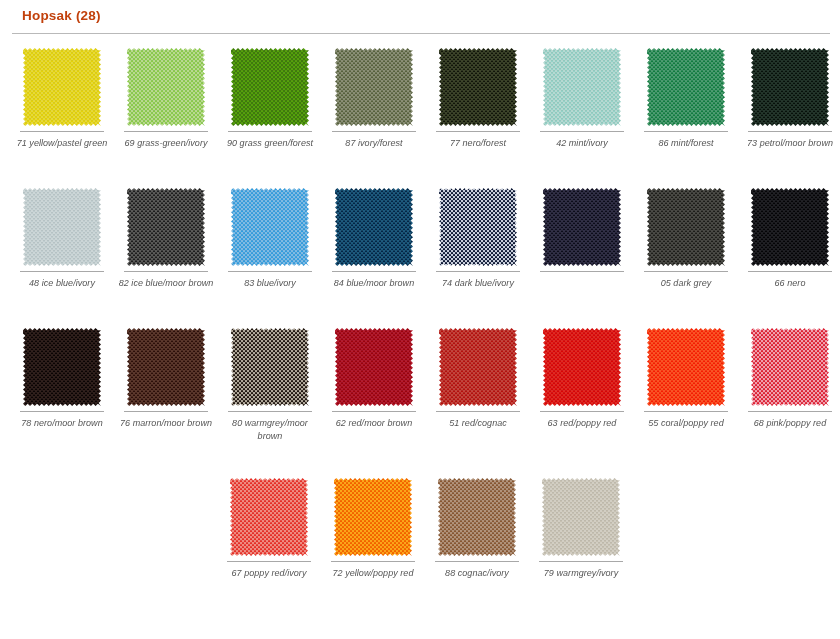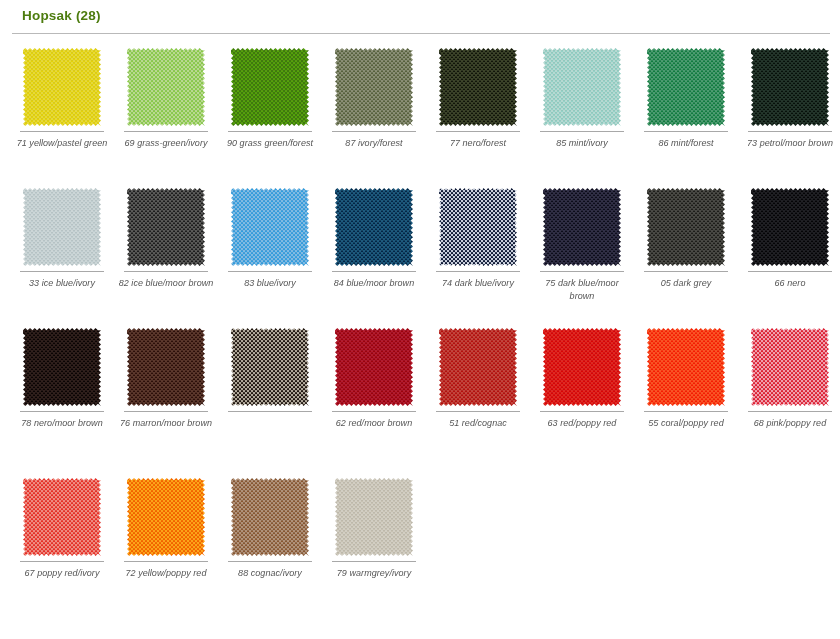--- a/index.html
+++ b/index.html
@@ -32,21 +32,21 @@
     width: 840px;
     height: 36px;
   }
   .header-title {
     position: absolute;
     left: 22px;
     top: 8px;
     font-size: 13.5px;
     font-weight: 600;
     letter-spacing: 0.2px;
-    color: #4d7c0f;
+    color: #c2410c;
     white-space: nowrap;
   }
   .header-rule {
     position: absolute;
     left: 12px;
     top: 33px;
     width: 818px;
     height: 1px;
     background: #b9b9b9;
   }
@@ -62,21 +62,21 @@
     position: relative;
     width: 840px;
     display: flex;
     flex-direction: row;
     align-items: flex-start;
     font-style: italic;
   }
   .row-0 { height: 140px; }
   .row-1 { height: 140px; }
   .row-2 { height: 150px; }
-  .row-3 { height: 150px; }
+  .row-3 { height: 150px; justify-content: center; }
 
   .swatch-cell {
     position: relative;
     width: 104px;
     flex: 0 0 104px;
     display: flex;
     flex-direction: column;
     align-items: center;
     padding-top: 8px;
     box-sizing: border-box;
@@ -188,38 +188,38 @@
           <div class="swatch-label">87 ivory/forest</div>
         </div>
         <div class="swatch-cell">
           <div class="swatch-chip" style="background-color: rgb(45, 51, 32); background-image: linear-gradient(45deg, rgb(60, 68, 41) 25%, transparent 25%, transparent 75%, rgb(60, 68, 41) 75%), linear-gradient(45deg, rgb(60, 68, 41) 25%, transparent 25%, transparent 75%, rgb(60, 68, 41) 75%), linear-gradient(0deg, rgb(30, 35, 22) 50%, transparent 50%); background-size: 4px 4px, 4px 4px, 100% 2px; background-position: 0px 0px, 2px 2px, 0px 0px; background-blend-mode: normal, normal, soft-light;"></div>
           <div class="swatch-underline"></div>
           <div class="swatch-label">77 nero/forest</div>
         </div>
         <div class="swatch-cell">
           <div class="swatch-chip" style="background-color: rgb(147, 198, 188); background-image: linear-gradient(45deg, rgb(182, 217, 210) 25%, transparent 25%, transparent 75%, rgb(182, 217, 210) 75%), linear-gradient(45deg, rgb(182, 217, 210) 25%, transparent 25%, transparent 75%, rgb(182, 217, 210) 75%), linear-gradient(0deg, rgb(127, 184, 172) 50%, transparent 50%); background-size: 4px 4px, 4px 4px, 100% 2px; background-position: 0px 0px, 2px 2px, 0px 0px; background-blend-mode: normal, normal, soft-light;"></div>
           <div class="swatch-underline"></div>
-          <div class="swatch-label">85 mint/ivory</div>
+          <div class="swatch-label">42 mint/ivory</div>
         </div>
         <div class="swatch-cell">
           <div class="swatch-chip" style="background-color: rgb(46, 132, 88); background-image: linear-gradient(45deg, rgb(76, 156, 111) 25%, transparent 25%, transparent 75%, rgb(76, 156, 111) 75%), linear-gradient(45deg, rgb(76, 156, 111) 25%, transparent 25%, transparent 75%, rgb(76, 156, 111) 75%), linear-gradient(0deg, rgb(31, 111, 70) 50%, transparent 50%); background-size: 4px 4px, 4px 4px, 100% 2px; background-position: 0px 0px, 2px 2px, 0px 0px; background-blend-mode: normal, normal, soft-light;"></div>
           <div class="swatch-underline"></div>
           <div class="swatch-label">86 mint/forest</div>
         </div>
         <div class="swatch-cell">
           <div class="swatch-chip" style="background-color: rgb(27, 43, 34); background-image: linear-gradient(45deg, rgb(36, 54, 43) 25%, transparent 25%, transparent 75%, rgb(36, 54, 43) 75%), linear-gradient(45deg, rgb(36, 54, 43) 25%, transparent 25%, transparent 75%, rgb(36, 54, 43) 75%), linear-gradient(0deg, rgb(20, 31, 25) 50%, transparent 50%); background-size: 4px 4px, 4px 4px, 100% 2px; background-position: 0px 0px, 2px 2px, 0px 0px; background-blend-mode: normal, normal, soft-light;"></div>
           <div class="swatch-underline"></div>
           <div class="swatch-label">73 petrol/moor brown</div>
         </div>
       </div>
     <div class="swatch-row row-1">
         <div class="swatch-cell first">
           <div class="swatch-chip" style="background-color: rgb(182, 194, 196); background-image: linear-gradient(45deg, rgb(204, 214, 215) 25%, transparent 25%, transparent 75%, rgb(204, 214, 215) 75%), linear-gradient(45deg, rgb(204, 214, 215) 25%, transparent 25%, transparent 75%, rgb(204, 214, 215) 75%), linear-gradient(0deg, rgb(163, 177, 180) 50%, transparent 50%); background-size: 4px 4px, 4px 4px, 100% 2px; background-position: 0px 0px, 2px 2px, 0px 0px; background-blend-mode: normal, normal, soft-light;"></div>
           <div class="swatch-underline"></div>
-          <div class="swatch-label">33 ice blue/ivory</div>
+          <div class="swatch-label">48 ice blue/ivory</div>
         </div>
         <div class="swatch-cell">
           <div class="swatch-chip" style="background-color: rgb(59, 59, 59); background-image: linear-gradient(45deg, rgb(90, 90, 88) 25%, transparent 25%, transparent 75%, rgb(90, 90, 88) 75%), linear-gradient(45deg, rgb(90, 90, 88) 25%, transparent 25%, transparent 75%, rgb(90, 90, 88) 75%), linear-gradient(0deg, rgb(42, 42, 42) 50%, transparent 50%); background-size: 4px 4px, 4px 4px, 100% 2px; background-position: 0px 0px, 2px 2px, 0px 0px; background-blend-mode: normal, normal, soft-light;"></div>
           <div class="swatch-underline"></div>
           <div class="swatch-label">82 ice blue/moor brown</div>
         </div>
         <div class="swatch-cell">
           <div class="swatch-chip" style="background-color: rgb(75, 155, 212); background-image: linear-gradient(45deg, rgb(127, 187, 227) 25%, transparent 25%, transparent 75%, rgb(127, 187, 227) 75%), linear-gradient(45deg, rgb(127, 187, 227) 25%, transparent 25%, transparent 75%, rgb(127, 187, 227) 75%), linear-gradient(0deg, rgb(58, 135, 194) 50%, transparent 50%); background-size: 4px 4px, 4px 4px, 100% 2px; background-position: 0px 0px, 2px 2px, 0px 0px; background-blend-mode: normal, normal, soft-light;"></div>
           <div class="swatch-underline"></div>
           <div class="swatch-label">83 blue/ivory</div>
@@ -230,21 +230,20 @@
           <div class="swatch-label">84 blue/moor brown</div>
         </div>
         <div class="swatch-cell">
           <div class="swatch-chip" style="background-color: rgb(42, 53, 80); background-image: linear-gradient(45deg, rgb(201, 207, 220) 25%, transparent 25%, transparent 75%, rgb(201, 207, 220) 75%), linear-gradient(45deg, rgb(201, 207, 220) 25%, transparent 25%, transparent 75%, rgb(201, 207, 220) 75%), linear-gradient(0deg, rgb(29, 38, 57) 50%, transparent 50%); background-size: 4px 4px, 4px 4px, 100% 2px; background-position: 0px 0px, 2px 2px, 0px 0px; background-blend-mode: normal, normal, soft-light;"></div>
           <div class="swatch-underline"></div>
           <div class="swatch-label">74 dark blue/ivory</div>
         </div>
         <div class="swatch-cell">
           <div class="swatch-chip" style="background-color: rgb(38, 37, 56); background-image: linear-gradient(45deg, rgb(49, 47, 70) 25%, transparent 25%, transparent 75%, rgb(49, 47, 70) 75%), linear-gradient(45deg, rgb(49, 47, 70) 25%, transparent 25%, transparent 75%, rgb(49, 47, 70) 75%), linear-gradient(0deg, rgb(26, 26, 40) 50%, transparent 50%); background-size: 4px 4px, 4px 4px, 100% 2px; background-position: 0px 0px, 2px 2px, 0px 0px; background-blend-mode: normal, normal, soft-light;"></div>
           <div class="swatch-underline"></div>
-          <div class="swatch-label">75 dark blue/moor brown</div>
         </div>
         <div class="swatch-cell">
           <div class="swatch-chip" style="background-color: rgb(58, 58, 54); background-image: linear-gradient(45deg, rgb(74, 74, 69) 25%, transparent 25%, transparent 75%, rgb(74, 74, 69) 75%), linear-gradient(45deg, rgb(74, 74, 69) 25%, transparent 25%, transparent 75%, rgb(74, 74, 69) 75%), linear-gradient(0deg, rgb(45, 45, 42) 50%, transparent 50%); background-size: 4px 4px, 4px 4px, 100% 2px; background-position: 0px 0px, 2px 2px, 0px 0px; background-blend-mode: normal, normal, soft-light;"></div>
           <div class="swatch-underline"></div>
           <div class="swatch-label">05 dark grey</div>
         </div>
         <div class="swatch-cell">
           <div class="swatch-chip" style="background-color: rgb(22, 22, 26); background-image: linear-gradient(45deg, rgb(32, 32, 36) 25%, transparent 25%, transparent 75%, rgb(32, 32, 36) 75%), linear-gradient(45deg, rgb(32, 32, 36) 25%, transparent 25%, transparent 75%, rgb(32, 32, 36) 75%), linear-gradient(0deg, rgb(13, 13, 16) 50%, transparent 50%); background-size: 4px 4px, 4px 4px, 100% 2px; background-position: 0px 0px, 2px 2px, 0px 0px; background-blend-mode: normal, normal, soft-light;"></div>
           <div class="swatch-underline"></div>
           <div class="swatch-label">66 nero</div>
@@ -257,20 +256,21 @@
           <div class="swatch-label">78 nero/moor brown</div>
         </div>
         <div class="swatch-cell">
           <div class="swatch-chip" style="background-color: rgb(74, 42, 33); background-image: linear-gradient(45deg, rgb(92, 56, 44) 25%, transparent 25%, transparent 75%, rgb(92, 56, 44) 75%), linear-gradient(45deg, rgb(92, 56, 44) 25%, transparent 25%, transparent 75%, rgb(92, 56, 44) 75%), linear-gradient(0deg, rgb(54, 30, 23) 50%, transparent 50%); background-size: 4px 4px, 4px 4px, 100% 2px; background-position: 0px 0px, 2px 2px, 0px 0px; background-blend-mode: normal, normal, soft-light;"></div>
           <div class="swatch-underline"></div>
           <div class="swatch-label">76 marron/moor brown</div>
         </div>
         <div class="swatch-cell">
           <div class="swatch-chip" style="background-color: rgb(61, 51, 44); background-image: linear-gradient(45deg, rgb(176, 168, 154) 25%, transparent 25%, transparent 75%, rgb(176, 168, 154) 75%), linear-gradient(45deg, rgb(176, 168, 154) 25%, transparent 25%, transparent 75%, rgb(176, 168, 154) 75%), linear-gradient(0deg, rgb(45, 37, 31) 50%, transparent 50%); background-size: 4px 4px, 4px 4px, 100% 2px; background-position: 0px 0px, 2px 2px, 0px 0px; background-blend-mode: normal, normal, soft-light;"></div>
           <div class="swatch-underline"></div>
+          <div class="swatch-label">80 warmgrey/moor brown</div>
         </div>
         <div class="swatch-cell">
           <div class="swatch-chip" style="background-color: rgb(156, 15, 34); background-image: linear-gradient(45deg, rgb(180, 28, 46) 25%, transparent 25%, transparent 75%, rgb(180, 28, 46) 75%), linear-gradient(45deg, rgb(180, 28, 46) 25%, transparent 25%, transparent 75%, rgb(180, 28, 46) 75%), linear-gradient(0deg, rgb(125, 10, 26) 50%, transparent 50%); background-size: 4px 4px, 4px 4px, 100% 2px; background-position: 0px 0px, 2px 2px, 0px 0px; background-blend-mode: normal, normal, soft-light;"></div>
           <div class="swatch-underline"></div>
           <div class="swatch-label">62 red/moor brown</div>
         </div>
         <div class="swatch-cell">
           <div class="swatch-chip" style="background-color: rgb(176, 40, 37); background-image: linear-gradient(45deg, rgb(196, 69, 60) 25%, transparent 25%, transparent 75%, rgb(196, 69, 60) 75%), linear-gradient(45deg, rgb(196, 69, 60) 25%, transparent 25%, transparent 75%, rgb(196, 69, 60) 75%), linear-gradient(0deg, rgb(147, 32, 30) 50%, transparent 50%); background-size: 4px 4px, 4px 4px, 100% 2px; background-position: 0px 0px, 2px 2px, 0px 0px; background-blend-mode: normal, normal, soft-light;"></div>
           <div class="swatch-underline"></div>
           <div class="swatch-label">51 red/cognac</div>

